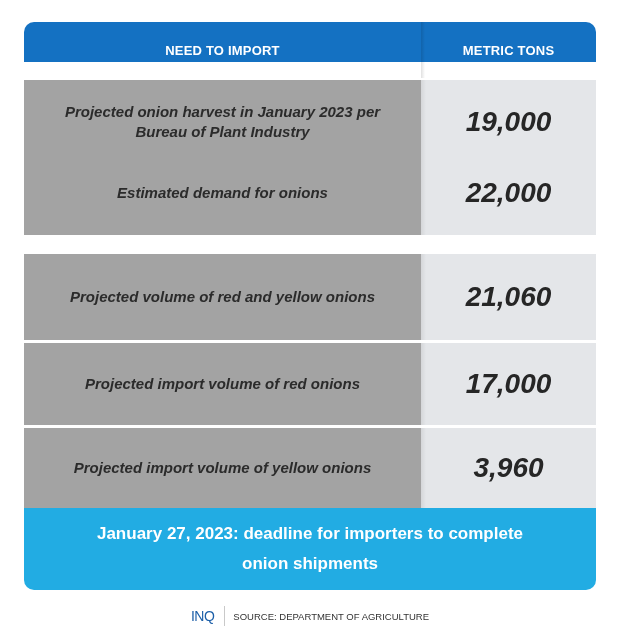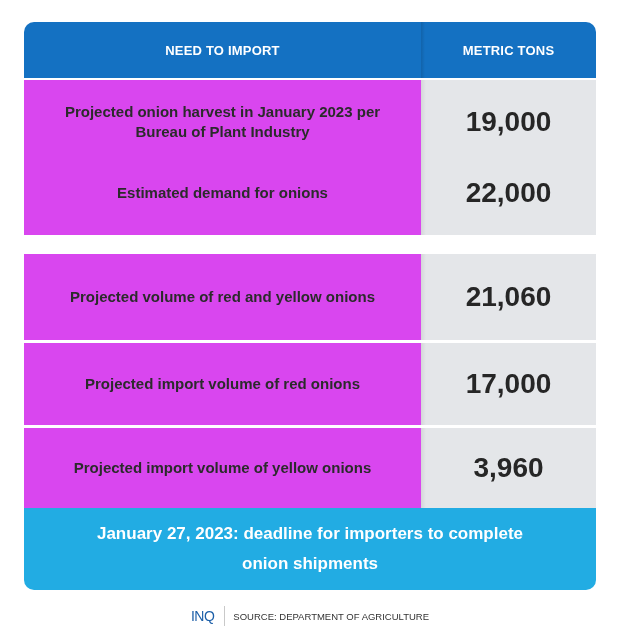--- a/index.html
+++ b/index.html
@@ -1,23 +1,23 @@
 <!DOCTYPE html>
 <html><head>
 <meta charset="utf-8">
 <style>
   html,body{margin:0;padding:0;background:#ffffff;}
   body{width:620px;height:642px;position:relative;font-family:"Liberation Sans","DejaVu Sans",sans-serif;}
   .card{position:absolute;left:24px;top:22px;width:572px;height:568px;border-radius:10px;overflow:hidden;background:#ffffff;}
-  .hdr{position:absolute;left:0;top:0;width:572px;height:56px;background:#1471c2;}
+  .hdr{position:absolute;left:0;top:0;width:572px;height:40px;background:#1471c2;}
   .hdr .c1,.hdr .c2{position:absolute;top:0;height:56px;display:flex;align-items:center;justify-content:center;color:#ffffff;font-weight:bold;font-size:13px;letter-spacing:0.2px;}
   .hdr .c1{left:0;width:397px;}
   .hdr .c2{left:397px;width:175px;}
   .hdr .sep{position:absolute;left:397px;top:0;width:4px;height:56px;background:linear-gradient(90deg,rgba(0,0,0,0.12),rgba(0,0,0,0));}
-  .row{position:absolute;left:0;width:572px;background:#d946ef;}
+  .row{position:absolute;left:0;width:572px;background:#a3a3a3;font-style:italic;}
   .row .lbl{position:absolute;left:0;top:0;width:397px;height:100%;display:flex;align-items:center;justify-content:center;text-align:center;font-weight:bold;font-size:15px;line-height:20px;color:#2b2b2b;}
   .row .val{position:absolute;left:397px;top:0;width:175px;height:100%;display:flex;align-items:center;justify-content:center;font-weight:bold;font-size:28px;color:#262626;background:#e4e6e9;}
   .row .vsep{position:absolute;left:397px;top:0;width:5px;height:100%;background:linear-gradient(90deg,rgba(0,0,0,0.07),rgba(0,0,0,0));}
   .foot{position:absolute;left:0;top:486px;width:572px;height:82px;background:#22ace3;display:flex;align-items:center;justify-content:center;text-align:center;color:#ffffff;font-weight:bold;font-size:17px;line-height:30px;}
   .foot span{display:block;width:460px;}
   .credit{position:absolute;left:0;top:605px;width:620px;height:22px;display:flex;align-items:center;justify-content:center;}
   .logo{font-size:14px;color:#1c5fa8;font-weight:normal;letter-spacing:-0.5px;}
   .divider{width:1px;height:20px;background:#c9c9c9;margin:0 8px 0 10px;}
   .src{font-size:9.5px;color:#333;}
 </style>

